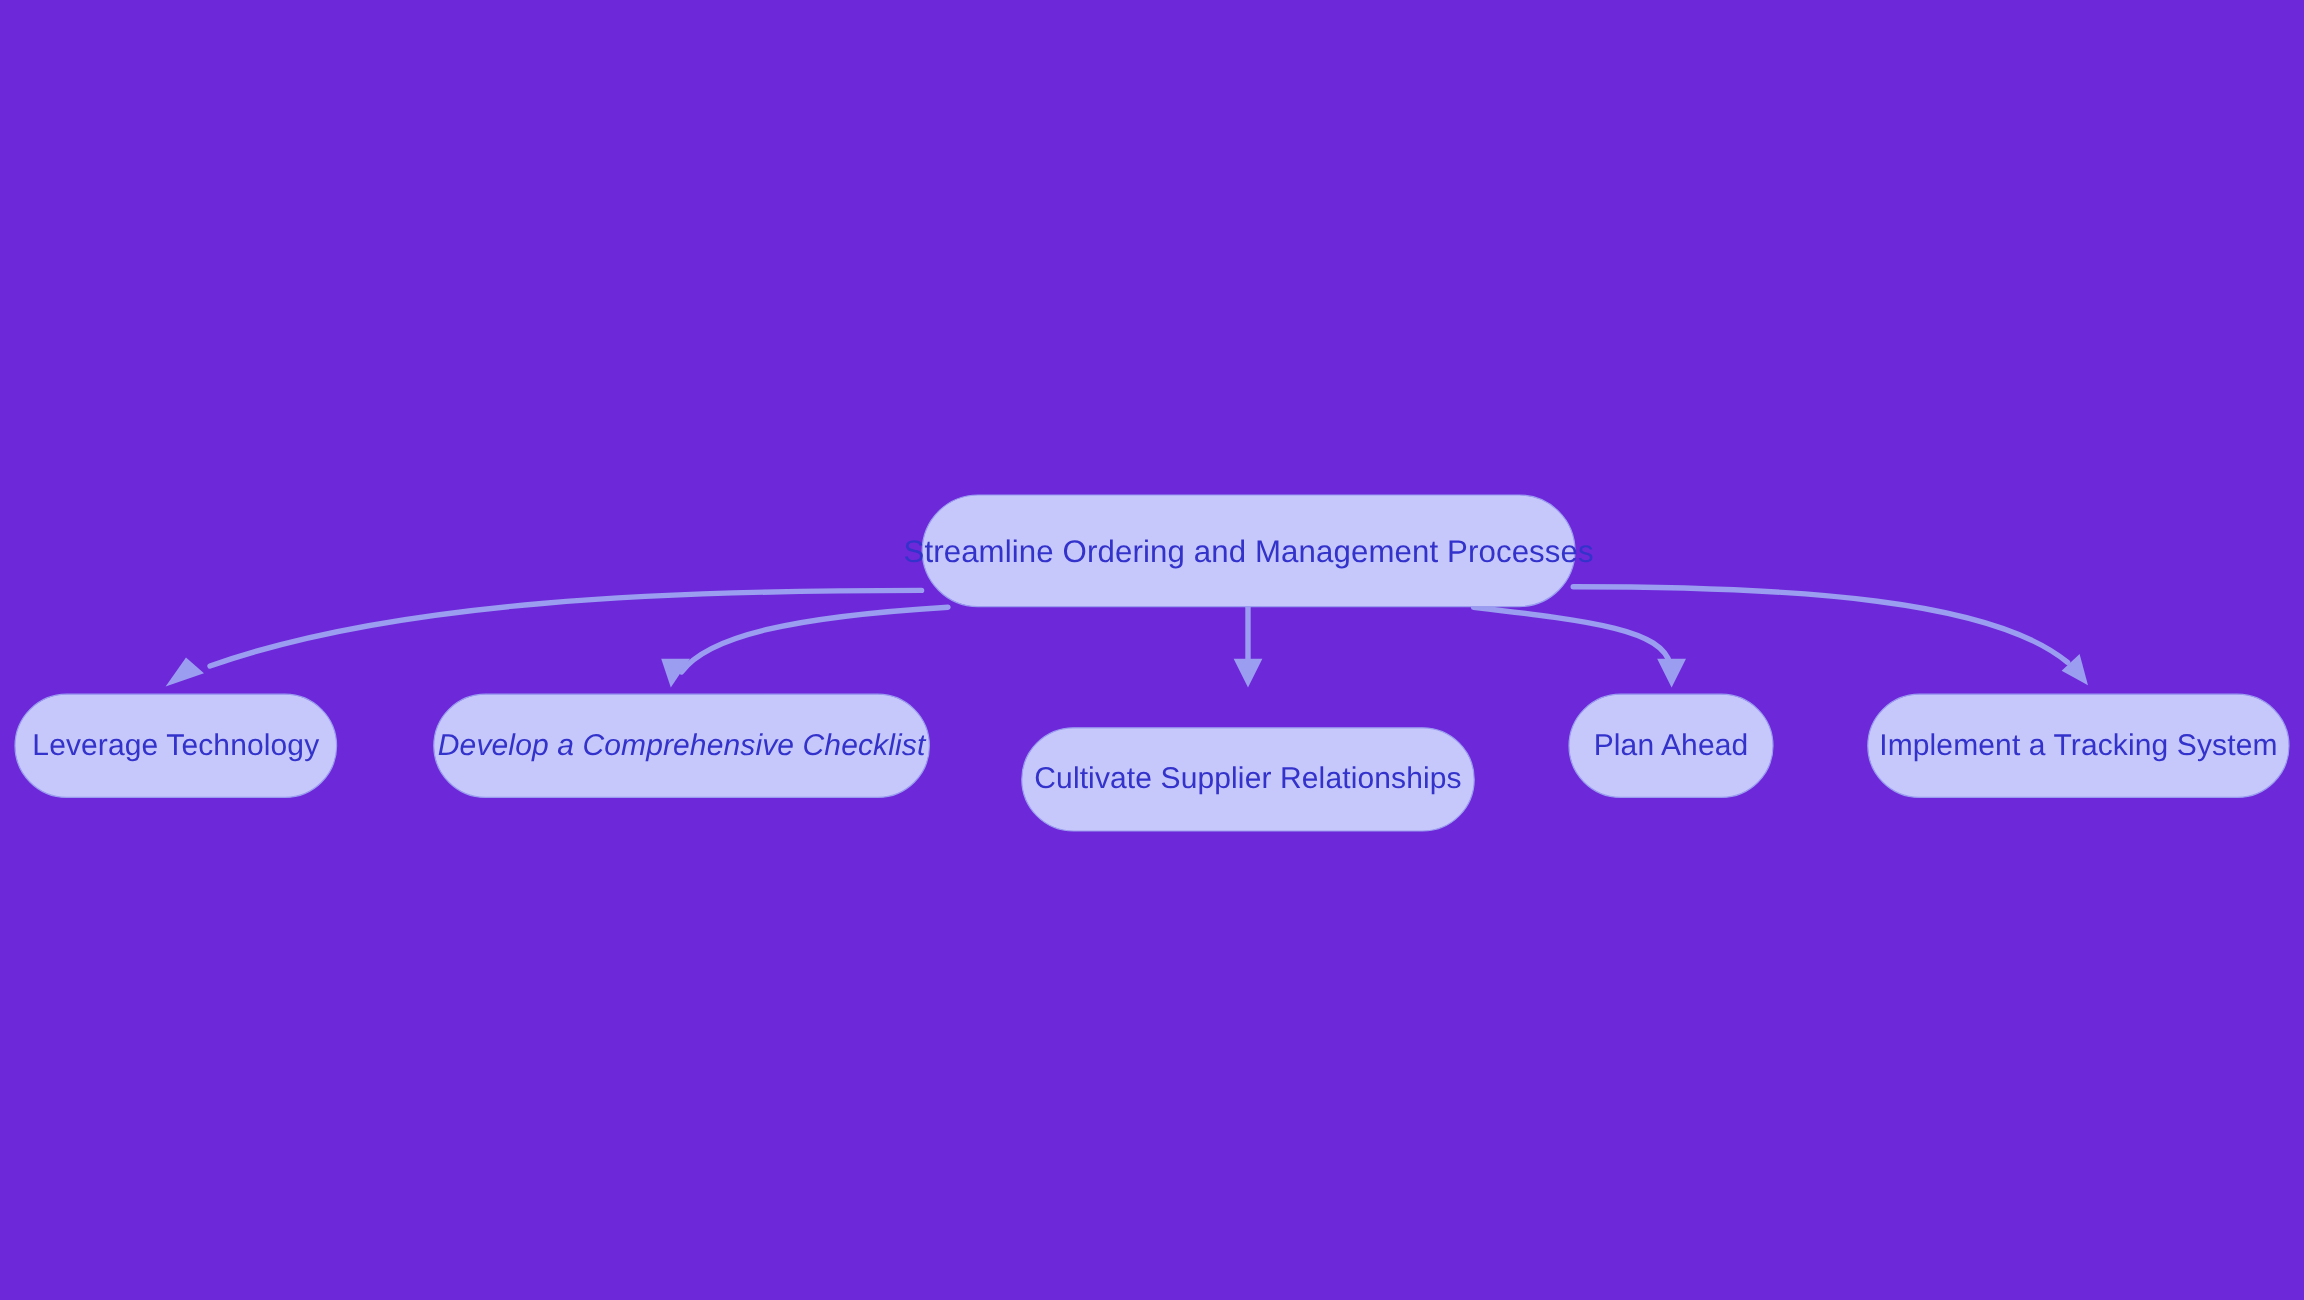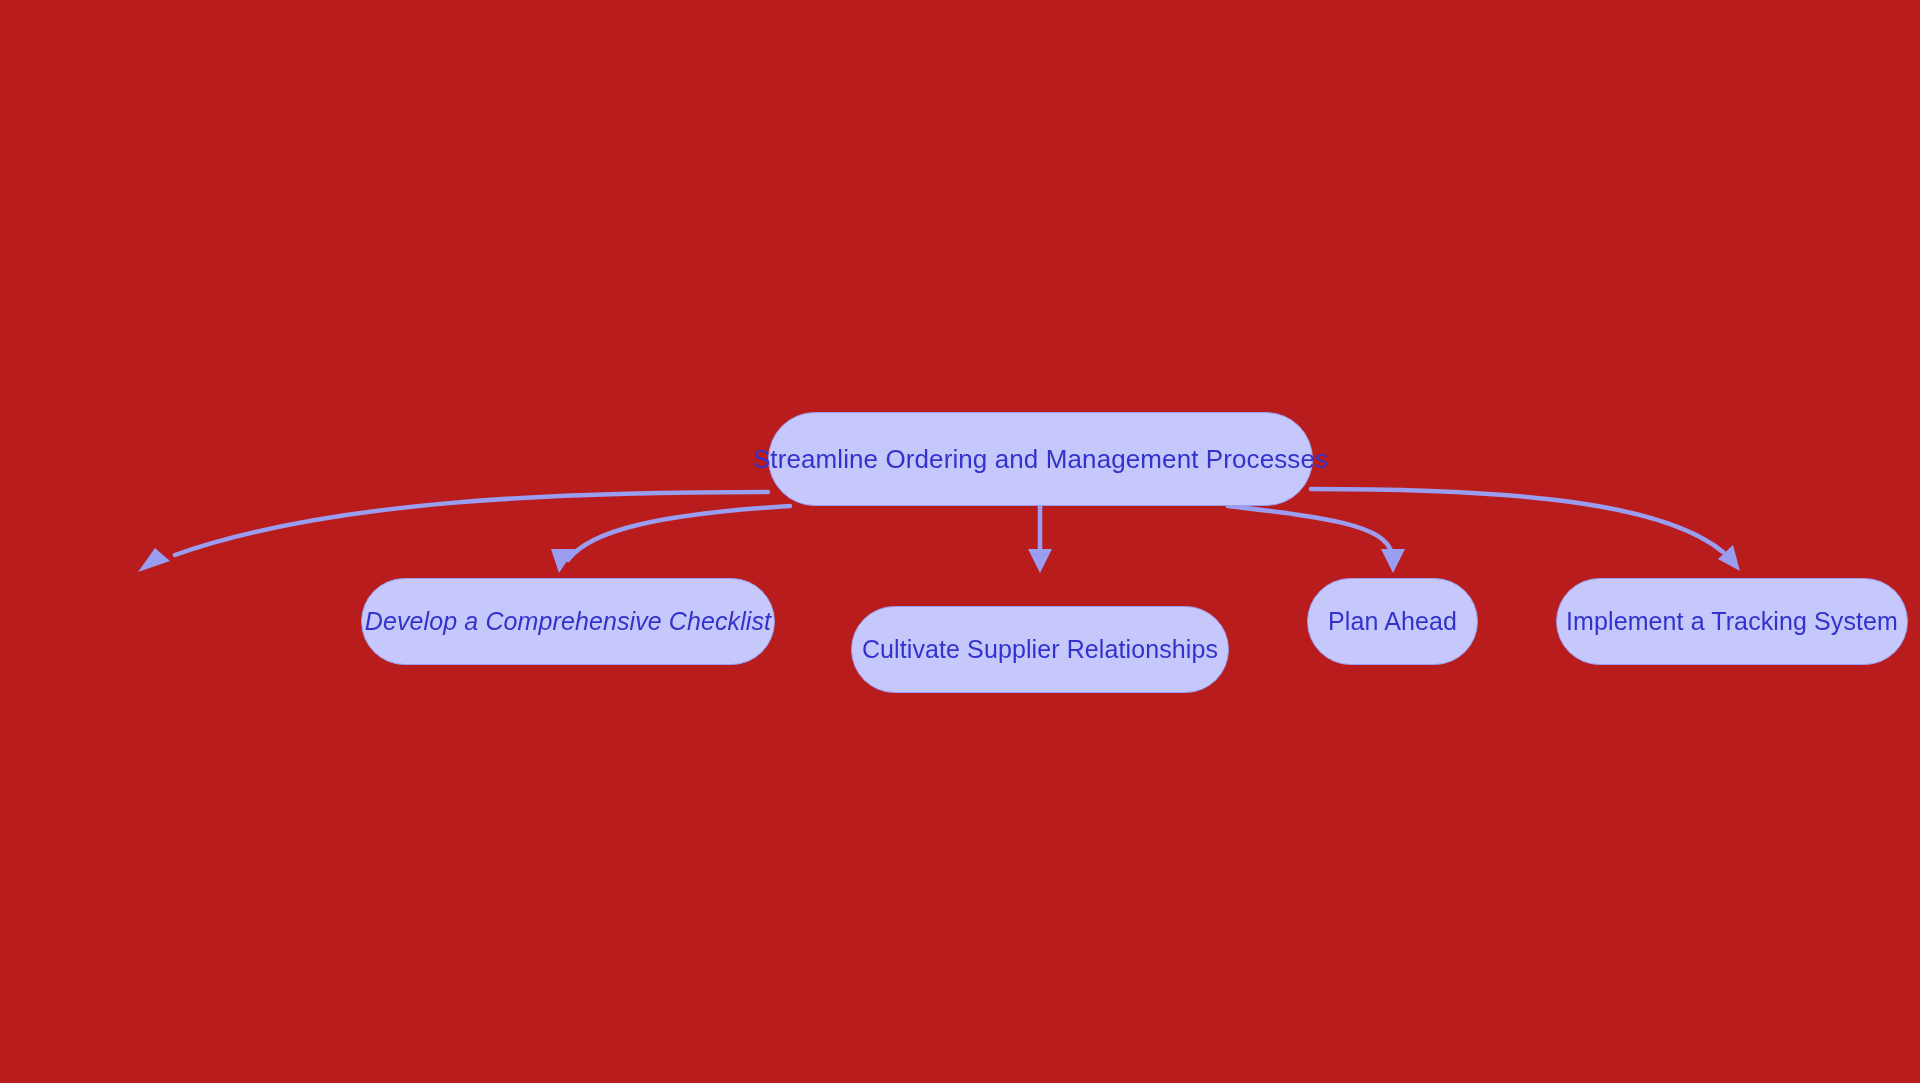--- a/index.html
+++ b/index.html
@@ -7,21 +7,21 @@
     padding: 0;
     background: #ffffff;
   }
   body {
     font-family: "Liberation Sans", sans-serif;
   }
   #canvas {
     position: relative;
     width: 1920px;
     height: 1083px;
-    background: #b91c1c;
+    background: #6d28d9;
     overflow: hidden;
   }
   #edge-layer {
     position: absolute;
     left: 0;
     top: 0;
     width: 1920px;
     height: 1083px;
     pointer-events: none;
   }
@@ -77,20 +77,23 @@
     <polygon points="1393,573 1381,549 1405,549" fill="#9a9df0"></polygon>
 
     <path d="M 1311 489 C 1500 489, 1660 500, 1723 552" fill="none" stroke="#9a9df0" stroke-width="4.5" stroke-linecap="round"></path>
     <polygon points="1740,571 1718,559, 1733,545" fill="#9a9df0"></polygon>
   </svg>
 
   <div class="node" id="node-root">
     <span class="node-label">Streamline Ordering and Management Processes</span>
   </div>
 
+  <div class="node node-child" id="node-child-0">
+    <span class="node-label">Leverage Technology</span>
+  </div>
 
   <div class="node node-child" id="node-child-1">
     <span class="node-label">Develop a Comprehensive Checklist</span>
   </div>
 
   <div class="node node-child" id="node-child-2">
     <span class="node-label">Cultivate Supplier Relationships</span>
   </div>
 
   <div class="node node-child" id="node-child-3">

